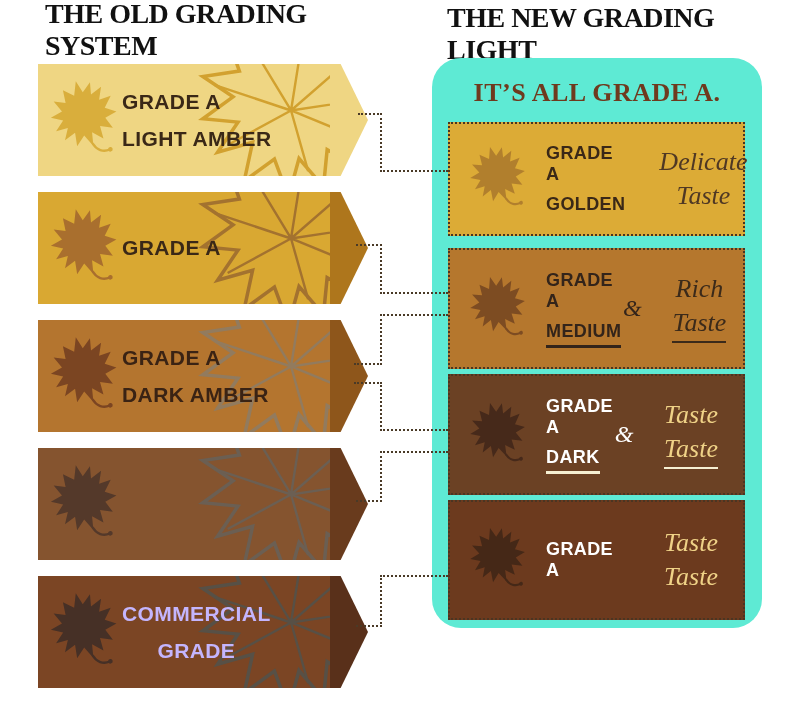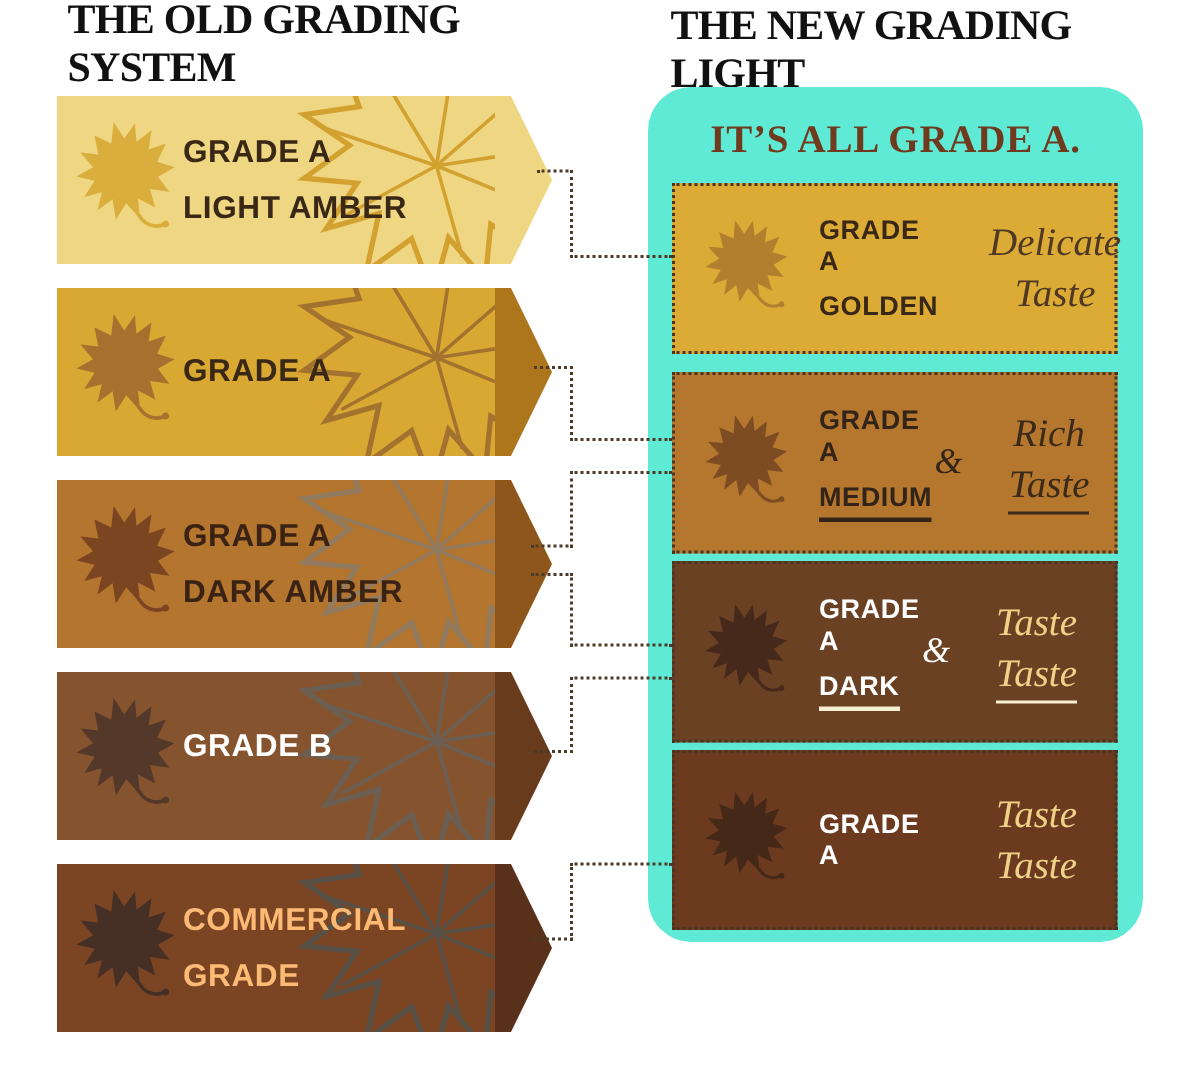--- a/index.html
+++ b/index.html
@@ -113,37 +113,33 @@
 
   <div class="banner" style="top:448px">
     <div class="banner-tip" style="background: rgb(105, 59, 29);"></div>
     <div class="banner-body" style="background: rgb(133, 84, 47);">
       <svg class="leaf-outline" viewBox="0 0 100 110" style="color: rgb(107, 95, 83);">
           <use href="#leafO"></use>
         </svg>
       <svg class="leaf-solid" viewBox="0 0 100 110" style="color: rgb(84, 57, 42);">
           <use href="#leafS"></use>
         </svg>
-      <div class="banner-label" style="color: rgb(255, 255, 255);">
-        <span>GRADE B</span>
-        <span></span>
-      </div>
     </div>
   </div>
 
   <div class="banner" style="top:576px">
     <div class="banner-tip" style="background: rgb(89, 48, 26);"></div>
     <div class="banner-body" style="background: rgb(123, 69, 36);">
       <svg class="leaf-outline" viewBox="0 0 100 110" style="color: rgb(87, 80, 70);">
           <use href="#leafO"></use>
         </svg>
       <svg class="leaf-solid" viewBox="0 0 100 110" style="color: rgb(70, 48, 38);">
           <use href="#leafS"></use>
         </svg>
-      <div class="banner-label" style="color: #fdba74;">
+      <div class="banner-label" style="color: #c4b5fd; text-align: center;">
         <span>COMMERCIAL</span>
         <span>GRADE</span>
       </div>
     </div>
   </div>
 
   <div class="panel" style="background: #5eead4; border-radius: 29px;">
     <div class="headline" style="color: rgb(111, 58, 30);">IT’S ALL GRADE A.</div>
 
     <div class="card card1" style="top: 64px; height: 110px; background: rgb(220, 171, 54);">

